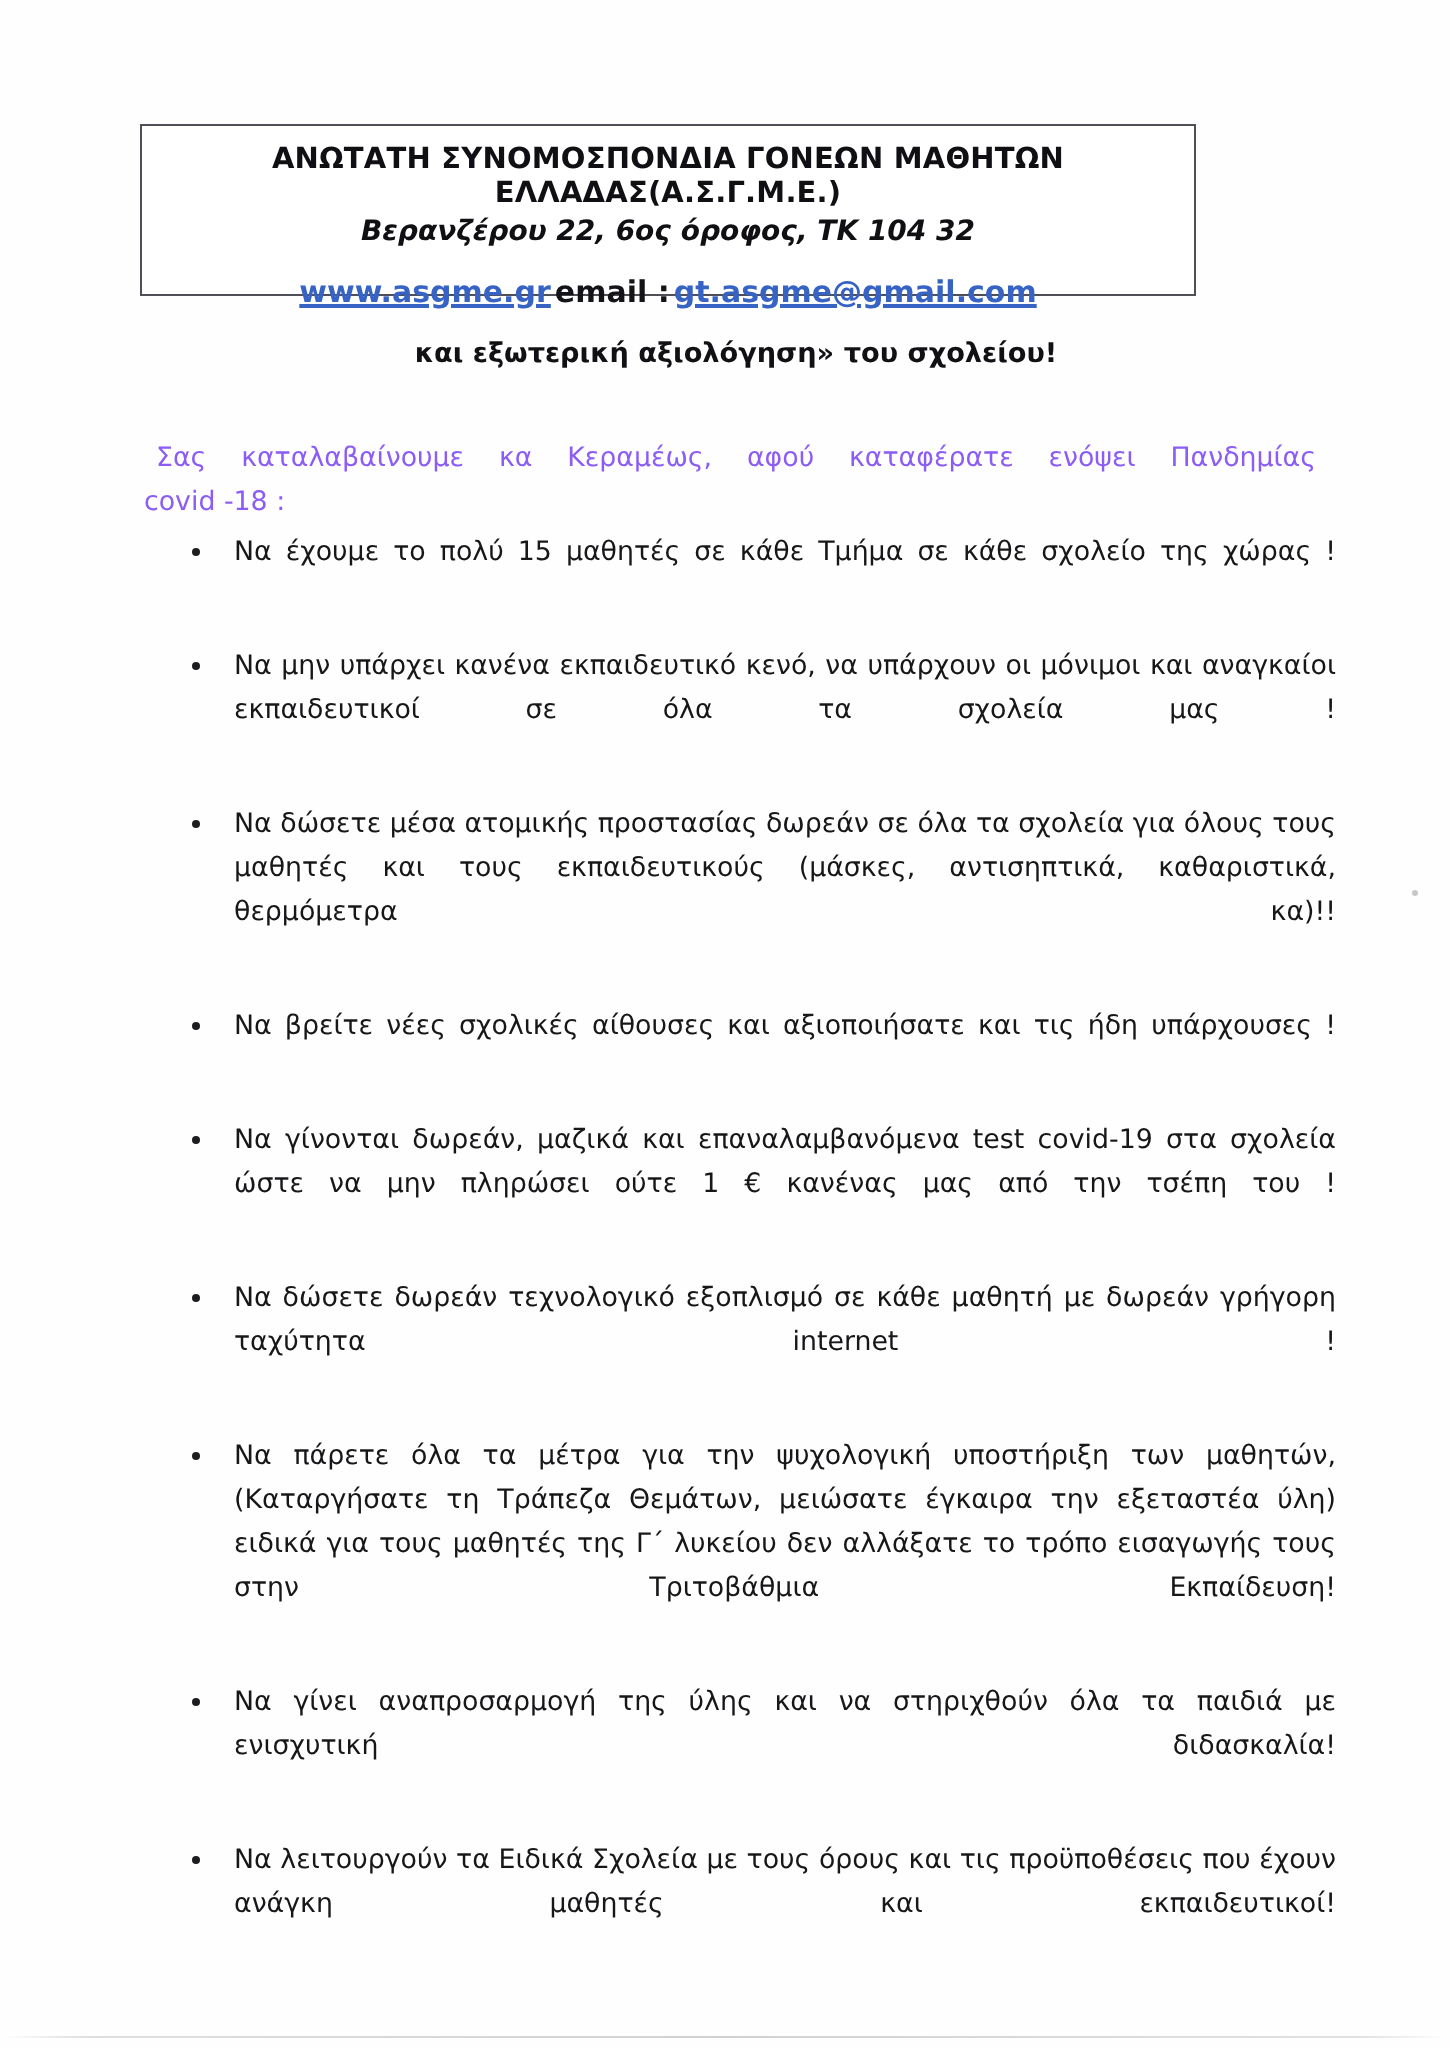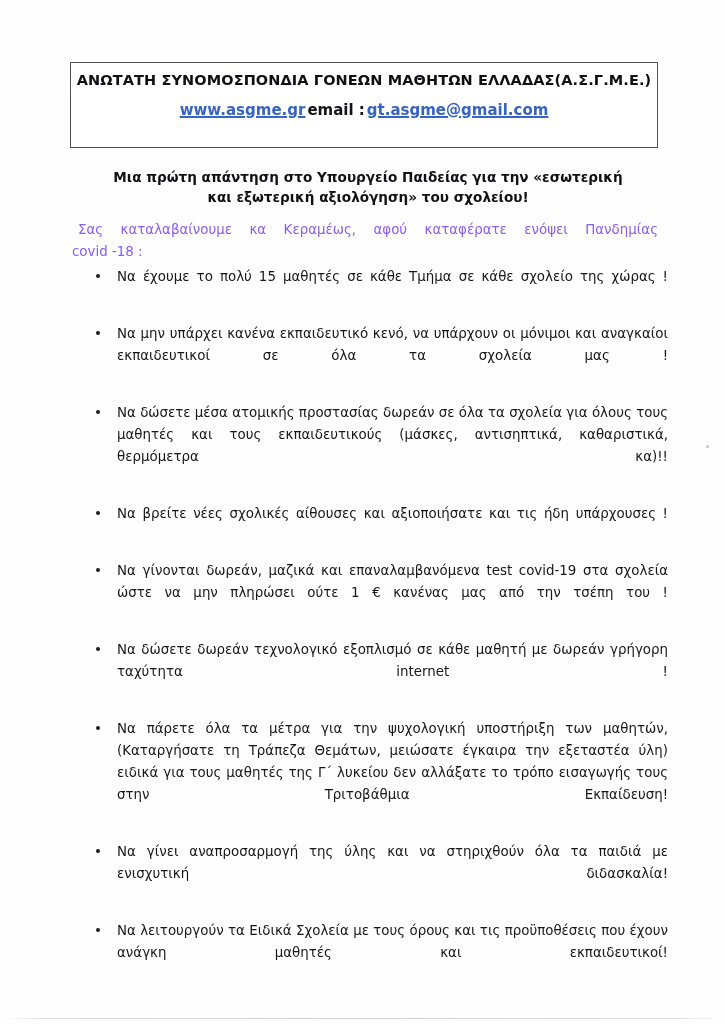--- a/index.html
+++ b/index.html
@@ -44,21 +44,21 @@
     border-radius: 50%;
     background: #b9b9bd;
     opacity: .8;
   }
 
   
   #letterhead {
     position: absolute;
     left: 70px;
     top: 62px;
-    width: 588px;
+    width: 528px;
     height: 86px;
     border: 1.5px solid #4f4f55;
     box-sizing: border-box;
     background: #ffffff;
     padding-top: 9px;
   }
   .org-name {
     text-align: center;
     font-weight: bold;
     font-size: 14.5px;
@@ -166,27 +166,27 @@
     width: 100%;
   }
 </style>
 </head>
 <body>
 
 <div id="page">
 
   <div id="letterhead">
     <div class="org-name">ΑΝΩΤΑΤΗ ΣΥΝΟΜΟΣΠΟΝΔΙΑ ΓΟΝΕΩΝ ΜΑΘΗΤΩΝ ΕΛΛΑΔΑΣ(Α.Σ.Γ.Μ.Ε.)</div>
+    <div class="org-address">Βερανζέρου 22, 6ος όροφος, ΤΚ 104 32</div>
     <div class="org-contact">
       <span class="link">www.asgme.gr</span><span class="email-label">email :</span><span class="link">gt.asgme@gmail.com</span>
     </div>
   </div>
 
   <div id="doc-title">
-    <span class="t-line">Μια  πρώτη απάντηση  στο  Υπουργείο Παιδείας  για την «εσωτερική</span>
     <span class="t-line">και εξωτερική αξιολόγηση» του σχολείου!</span>
   </div>
 
   <div id="intro">
     <span class="intro-line-1">Σας  καταλαβαίνουμε   κα Κεραμέως, αφού καταφέρατε ενόψει Πανδημίας</span>
     <span class="intro-line-2">covid -18 :</span>
   </div>
 
   <ul id="demands">
       <li class="demand">

